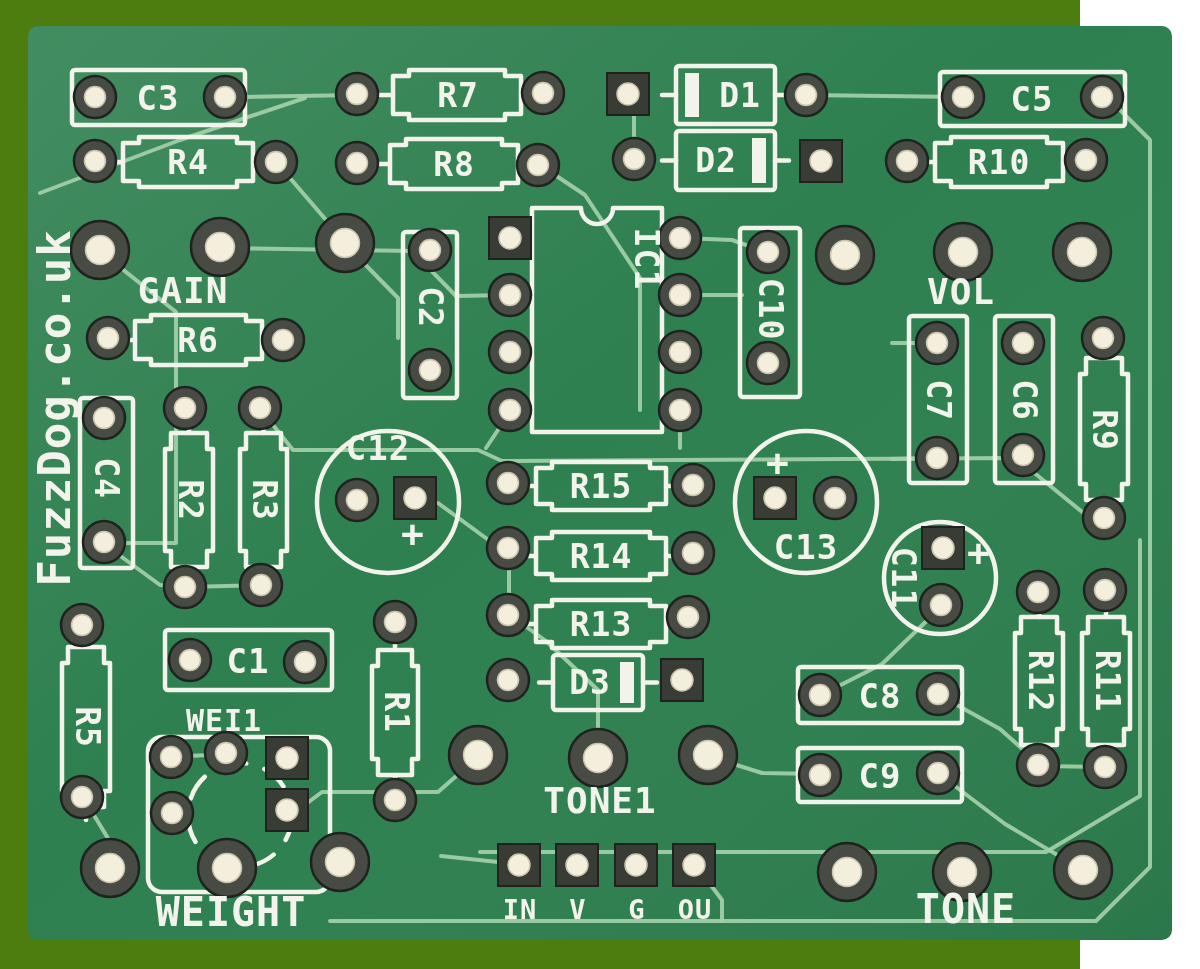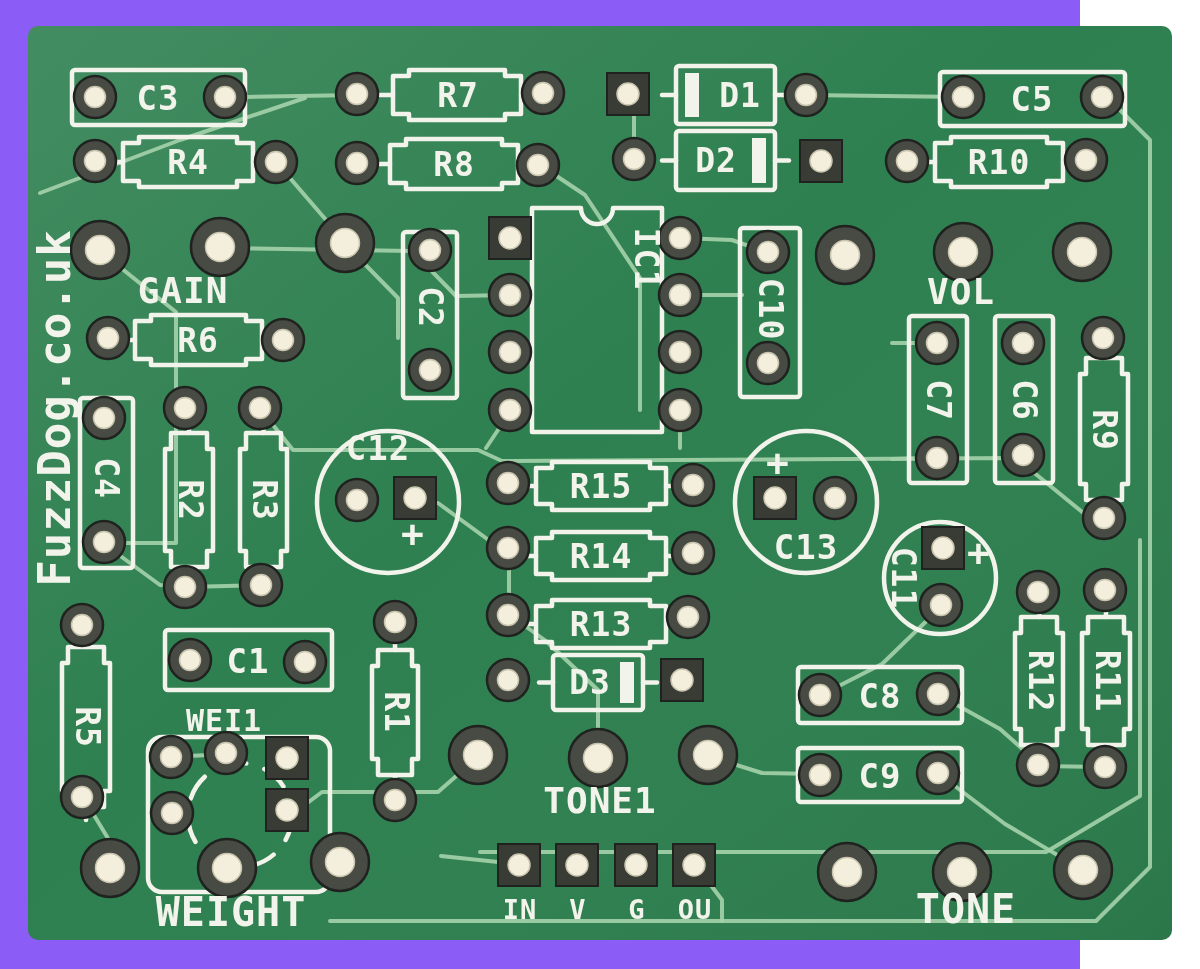--- a/index.html
+++ b/index.html
@@ -1,16 +1,16 @@
 <!DOCTYPE html>
 <html><head>
 <meta charset="utf-8">
 <style>
   html,body{margin:0;padding:0;background:#ffffff;}
-  .wrap{width:1080px;height:969px;position:relative;background:#8b5cf6;}
+  .wrap{width:1080px;height:969px;position:relative;background:#4d7c0f;}
   .lbl{fill:#f2f3ea;font-family:"DejaVu Sans Mono",monospace;font-weight:bold;text-anchor:middle;letter-spacing:1px;}
 </style>
 </head>
 <body>
 
 <div class="wrap">
 <svg width="1200" height="969" viewBox="0 0 1200 969" xmlns="http://www.w3.org/2000/svg">
   <defs>
     <linearGradient id="glare" x1="0" y1="0" x2="1" y2="1">
       <stop offset="0" stop-color="#ffffff" stop-opacity="0.10"></stop>

